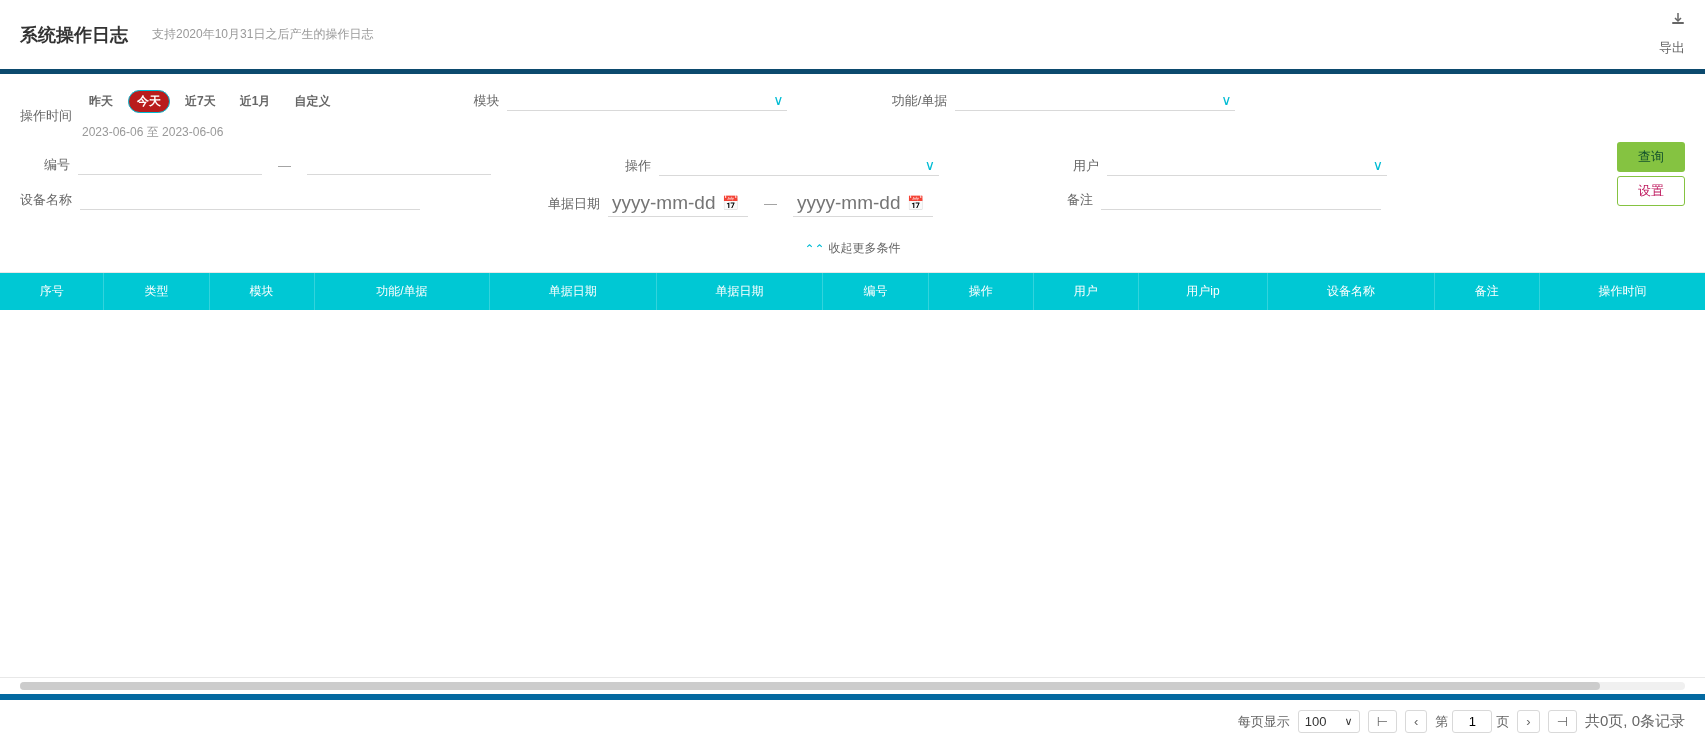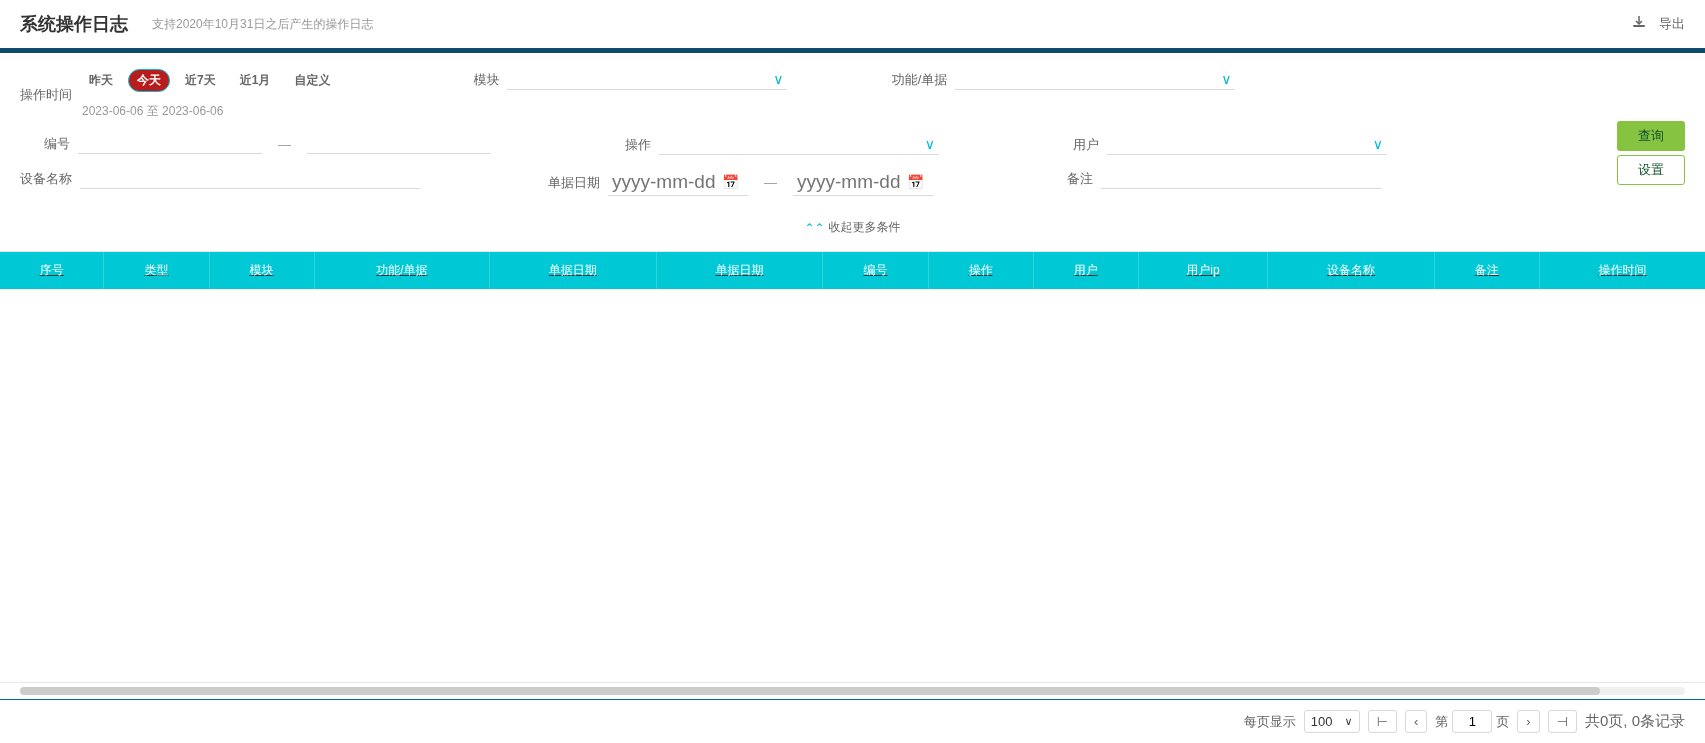--- a/index.html
+++ b/index.html
@@ -4,21 +4,21 @@
   <style>
     * { box-sizing: border-box; margin: 0; padding: 0; }
     body { font-family: "Microsoft YaHei", "PingFang SC", Arial, sans-serif; font-size: 13px; background: #f0f2f5; color: #333; }
 
     .page-container { width: 1705px; min-height: 743px; background: #f0f2f5; display: flex; flex-direction: column; }
 
     
     .page-header { background: #fff; padding: 12px 20px; display: flex; align-items: center; justify-content: space-between; border-bottom: 5px solid #0c4a6e; }
     .page-title { font-size: 18px; font-weight: bold; color: #333; margin-right: 12px; }
     .page-subtitle { font-size: 12px; color: #999; }
-    .export-btn { display: flex; align-items: flex-start; gap: 13px; color: #666; font-size: 13px; cursor: pointer; }
+    .export-btn { display: flex; align-items: flex-end; gap: 13px; color: #666; font-size: 13px; cursor: pointer; flex-direction: column; }
 
     
     .filter-area { background: #fff; margin: 0; padding: 16px 20px 10px; border-bottom: 1px solid #e8e8e8; }
     .filter-row { display: flex; align-items: flex-start; margin-bottom: 14px; gap: 0; }
 
     .filter-item { display: flex; align-items: center; gap: 8px; margin-right: 30px; }
     .filter-label { color: #666; font-size: 13px; white-space: nowrap; min-width: 50px; text-align: right; }
     .filter-label-wide { min-width: 70px; }
 
     
@@ -44,41 +44,41 @@
     .date-input { border: none; outline: none; font-size: 19px; color: #0f766e; background: transparent; width: 110px; }
     .calendar-icon { color: #00bcd4; font-size: 14px; cursor: pointer; }
 
     
     .collapse-bar { display: flex; justify-content: center; padding: 6px 0 2px; }
     .collapse-btn { display: flex; align-items: center; gap: 4px; color: #666; font-size: 12px; cursor: pointer; padding: 3px 12px; }
 
     
     .action-btns { display: flex; flex-direction: column; gap: 4px; position: absolute; right: 20px; top: 68px; }
     .btn-query { background: #85c341; color: #14532d; border: none; padding: 6px 20px; border-radius: 3px; cursor: pointer; font-size: 13px; }
-    .btn-settings { background: #fff; color: #14532d; border: 1px solid #85c341; padding: 5px 20px; border-radius: 3px; cursor: pointer; font-size: 13px; text-align: right; }
+    .btn-settings { background: #fff; color: #be185d; border: 1px solid #85c341; padding: 5px 20px; border-radius: 3px; cursor: pointer; font-size: 13px; text-align: right; }
 
     
     .table-area { background: #fff; margin: 0; flex: 1; overflow: auto; }
-    .data-table { width: 100%; border-collapse: collapse; text-decoration: underline; }
+    .data-table { width: 100%; border-collapse: collapse; }
     .data-table thead tr { background: #00c8d4; }
     .data-table thead th { color: #fff; font-size: 12px; font-weight: normal; padding: 10px 8px; text-align: center; white-space: nowrap; border-right: 1px solid rgba(255,255,255,0.2); }
     .data-table thead th:last-child { border-right: none; }
 
     
     .empty-area { height: 350px; display: flex; align-items: center; justify-content: center; color: #ccc; font-size: 13px; }
 
     
     .scrollbar-area { background: #fff; padding: 4px 0; border-top: 1px solid #e8e8e8; }
     .scrollbar-track { height: 8px; background: #f0f0f0; border-radius: 4px; margin: 0 20px; cursor: pointer; }
     .scrollbar-thumb { width: 1580px; height: 8px; background: #ccc; border-radius: 4px; }
 
     
-    .pagination-bar { background: #fff; padding: 10px 20px; display: flex; align-items: center; justify-content: flex-end; gap: 8px; border-top: 1px solid #0369a1; }
+    .pagination-bar { background: #fff; padding: 10px 20px; display: flex; align-items: center; justify-content: flex-end; gap: 8px; border-top: 6px solid #0369a1; }
     .pagination-label { font-size: 13px; color: #666; }
-    .page-size-select { border: 1px solid #d9d9d9; border-radius: 3px; padding: 3px 6px; font-size: 13px; cursor: pointer; display: flex; align-items: center; gap: 12px; }
+    .page-size-select { border: 1px solid #d9d9d9; border-radius: 3px; padding: 3px 6px; font-size: 13px; cursor: pointer; display: flex; align-items: center; gap: 18px; }
     .page-nav-btn { border: 1px solid #d9d9d9; background: #fff; color: #666; padding: 3px 8px; border-radius: 3px; cursor: pointer; font-size: 13px; }
     .page-nav-btn:disabled { color: #ccc; cursor: not-allowed; }
     .page-input-wrap { display: flex; align-items: center; gap: 4px; }
     .page-input { border: 1px solid #d9d9d9; border-radius: 3px; width: 40px; text-align: center; padding: 3px; font-size: 13px; }
     .page-info { font-size: 15px; color: #666; margin-left: 0; }
 
     
     .filter-wrapper { position: relative; }
   </style>
 </head>

